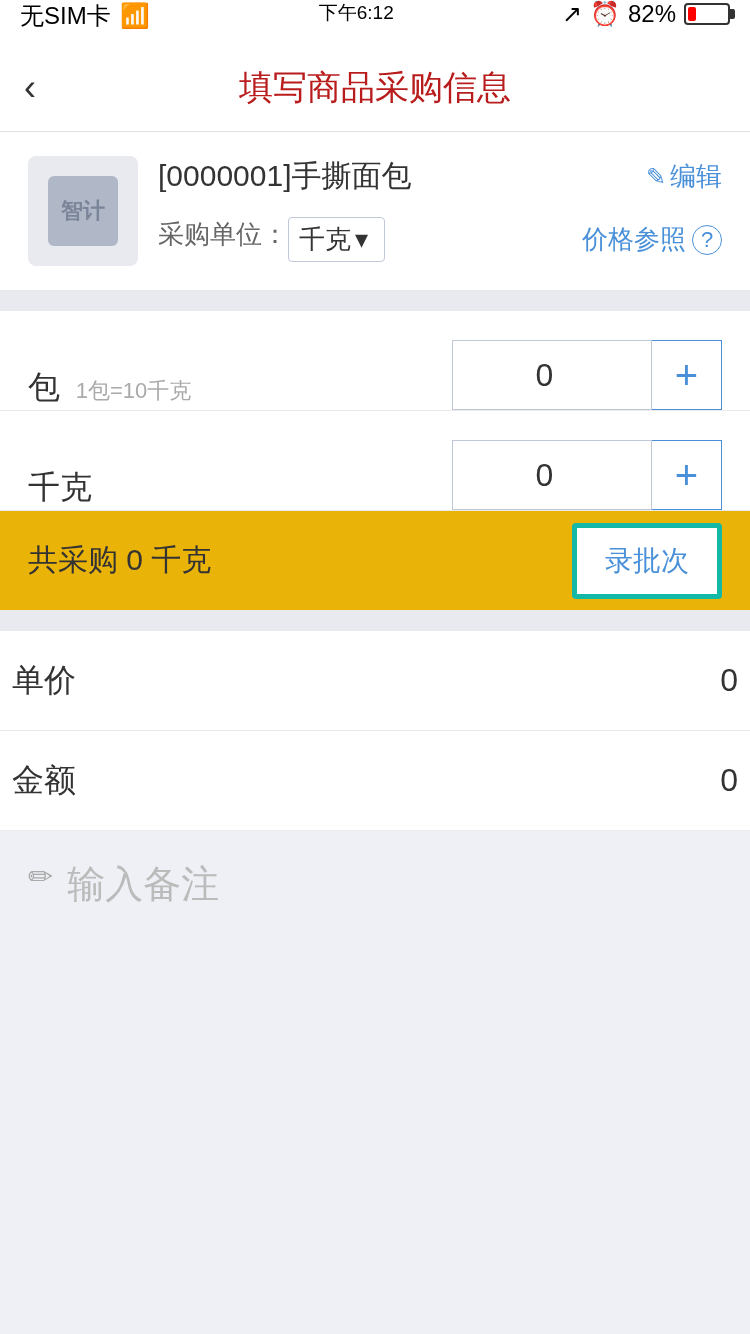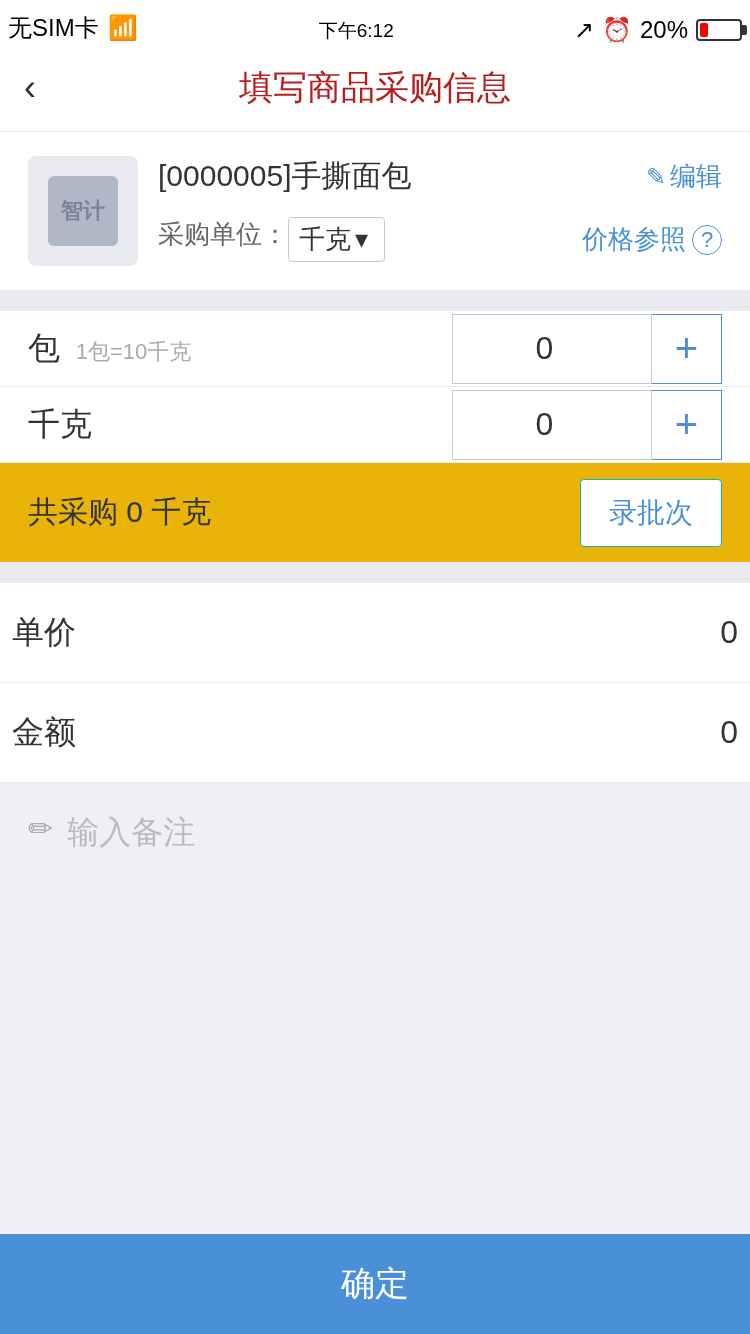--- a/index.html
+++ b/index.html
@@ -12,23 +12,23 @@
       font-size: 28px;
       color: #333;
     }
 
     
     .status-bar {
       width: 100%;
       height: 44px;
       background: #fff;
       display: flex;
-      align-items: flex-end;
-      justify-content: space-between;
-      padding: 0 8px;
+      align-items: flex-start;
+      justify-content: space-between;
+      padding: 0 20px;
       font-size: 24px;
       color: #000;
     }
     .status-left { display: flex; align-items: center; gap: 10px; }
     .status-center { font-size: 19px; font-weight: 500; }
     .status-right { display: flex; align-items: center; gap: 8px; font-size: 24px; }
     .battery-icon {
       width: 46px; height: 22px; border: 2px solid #333; border-radius: 4px; position: relative; display: inline-flex; align-items: center; padding: 2px;
     }
     .battery-icon::after { content: ''; position: absolute; right: -7px; top: 50%; transform: translateY(-50%); width: 5px; height: 10px; background: #333; border-radius: 0 2px 2px 0; }
@@ -121,24 +121,24 @@
       font-size: 22px; color: #4a90d9;
     }
 
     
     .section-divider { width: 100%; height: 20px; background: #e8eaf0; }
 
     
     .input-section { background: #fff; }
     .input-row {
       display: flex;
-      align-items: center;
+      align-items: flex-end;
       justify-content: space-between;
       padding: 0 28px;
-      height: 76px;
+      height: 100px;
       border-bottom: 1px solid #ebebeb;
     }
     .input-label { font-size: 32px; color: #333; }
     .input-sub { font-size: 22px; color: #aaa; margin-left: 8px; }
     .input-control { display: flex; align-items: center; gap: 0; }
     .num-input {
       width: 200px; height: 70px;
       border: 1px solid #c0c8d8;
       text-align: center;
       font-size: 32px;
@@ -164,21 +164,21 @@
       display: flex;
       align-items: center;
       justify-content: space-between;
       padding: 0 28px;
       height: 100px;
       background: #eab308;
       border-bottom: 1px solid #ebebeb;
     }
     .total-label { font-size: 30px; color: #333; }
     .batch-btn {
-      border: 1px solid #14b8a6;
+      border: 5px solid #14b8a6;
       background: #fff;
       color: #4a90d9;
       font-size: 28px;
       padding: 14px 28px;
       border-radius: 4px;
       cursor: pointer;
       font-family: Liberation Serif, serif;
     }
 
     
@@ -197,21 +197,21 @@
     
     .remark-section {
       background: #eef0f5;
       padding: 28px;
       min-height: 160px;
       display: flex;
       align-items: flex-start;
       gap: 14px;
     }
     .pencil-icon { font-size: 30px; color: #aaa; }
-    .remark-placeholder { font-size: 32px; color: #bbb; }
+    .remark-placeholder { font-size: 38px; color: #bbb; }
 
     
     .confirm-btn {
       width: 100%;
       height: 100px;
       background: #4a90d9;
       color: #fff;
       font-size: 34px;
       border: none;
       cursor: pointer;
@@ -240,41 +240,41 @@
 
   <div class="status-bar">
     <div class="status-left">
       <span>无SIM卡</span>
       <span>📶</span>
     </div>
     <div class="status-center">下午6:12</div>
     <div class="status-right">
       <span>↗</span>
       <span>⏰</span>
-      <span>20%</span>
+      <span>82%</span>
       <span class="battery-icon">
         <span class="battery-fill"></span>
       </span>
     </div>
   </div>
 
   <div class="nav-bar">
     <span class="nav-back">‹</span>
     <span class="nav-title">填写商品采购信息</span>
   </div>
 
   <div class="content-area">
 
     <div class="product-card">
       <div class="product-thumb">
         <div class="product-thumb-inner">智计</div>
       </div>
       <div class="product-info">
         <div class="product-name-row">
-          <span class="product-name">[0000005]手撕面包</span>
+          <span class="product-name">[0000001]手撕面包</span>
           <span class="edit-link">
             <span class="edit-icon">✎</span>
             <span>编辑</span>
           </span>
         </div>
         <div class="unit-row">
           <div style="display:flex;align-items:flex-start;gap:0;">
             <span class="unit-label">采购单位：</span>
             <div class="unit-select">
               <span>千克</span>
@@ -331,14 +331,13 @@
     </div>
 
     <div class="remark-section">
       <span class="pencil-icon">✏</span>
       <span class="remark-placeholder">输入备注</span>
     </div>
 
     <div style="background:#eef0f5; height: 360px;"></div>
   </div>
 
-  <button class="confirm-btn">确定</button>
 </div>
 
 </body></html>

